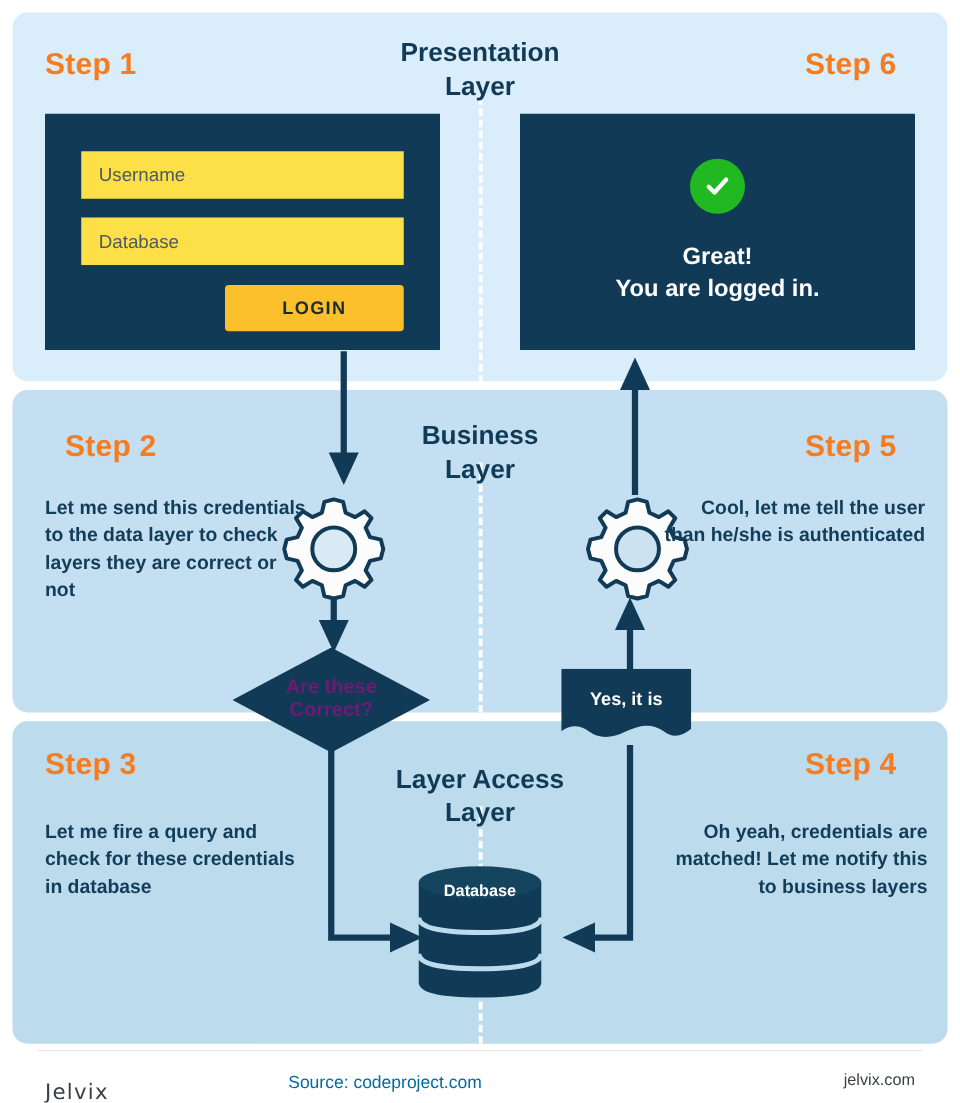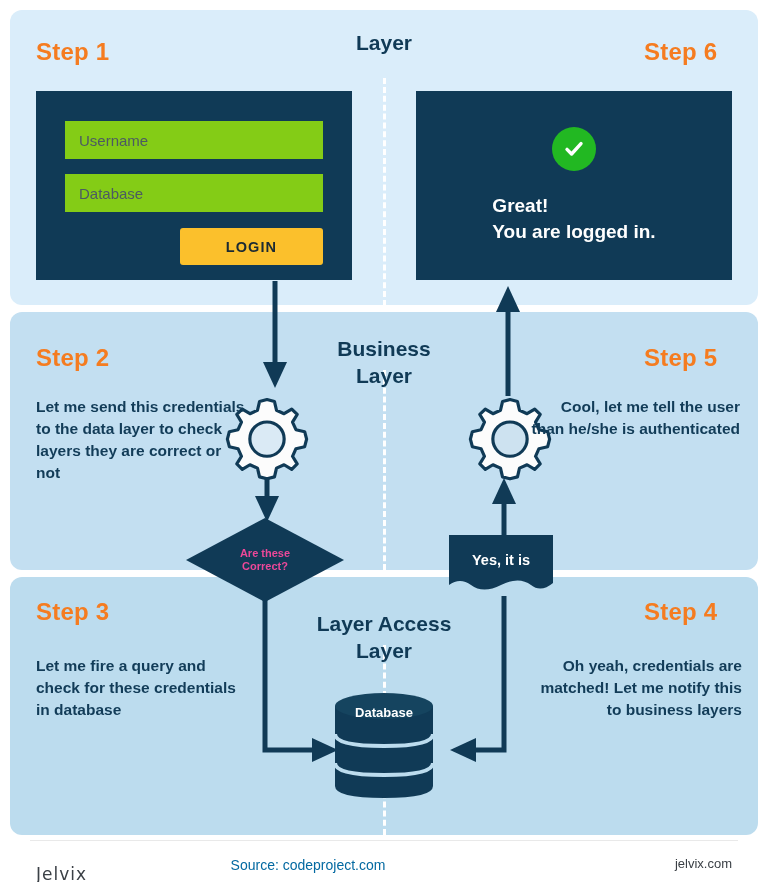--- a/index.html
+++ b/index.html
@@ -63,21 +63,21 @@
   .step-label {
     position: absolute;
     color: #f57c20;
     font-weight: bold;
     font-size: 24px;
     letter-spacing: 0.2px;
     z-index: 12;
   }
   #step1-label { left: 36px;  top: 38px; }
   #step6-label { left: 644px; top: 38px; }
-  #step2-label { left: 36px;  top: 344px; }
+  #step2-label { left: 52px;  top: 344px; }
   #step5-label { left: 644px; top: 344px; }
   #step3-label { left: 36px;  top: 598px; }
   #step4-label { left: 644px; top: 598px; }
 
   
   .layer-title {
     position: absolute;
     color: #103a56;
     font-weight: bold;
     font-size: 21px;
@@ -114,21 +114,21 @@
     height: 189px;
     background: #103a56;
     z-index: 10;
     box-sizing: border-box;
   }
   .login-field {
     position: absolute;
     left: 29px;
     width: 258px;
     height: 38px;
-    background: #84cc16;
+    background: #fde047;
     display: flex;
     align-items: center;
     padding-left: 14px;
     box-sizing: border-box;
     color: #4c5a63;
     font-size: 15px;
     font-family: "Liberation Sans", sans-serif;
   }
   #field-username { top: 30px; }
   #field-password { top: 83px; }
@@ -171,20 +171,21 @@
     display: flex;
     align-items: center;
     justify-content: center;
     margin-bottom: 22px;
   }
   #success-text {
     color: #ffffff;
     font-weight: bold;
     font-size: 19px;
     line-height: 1.35;
+    text-align: center;
   }
 
   
   .gear {
     position: absolute;
     z-index: 11;
   }
   #gear-left  { left: 223px; top: 396px; }
   #gear-right { left: 466px; top: 396px; }
 
@@ -202,23 +203,23 @@
     inset: 0;
     background: #103a56;
     clip-path: polygon(50% 0, 100% 50%, 50% 100%, 0 50%);
   }
   #decision-text {
     position: absolute;
     inset: 0;
     display: flex;
     align-items: center;
     justify-content: center;
-    color: #ec4899;
-    font-weight: bold;
-    font-size: 11px;
+    color: #701a75;
+    font-weight: bold;
+    font-size: 16px;
     line-height: 1.18;
     text-align: center;
   }
 
   
   #yes-banner {
     position: absolute;
     left: 449px;
     top: 535px;
     width: 104px;
@@ -319,20 +320,21 @@
 
   <div class="panel" id="panel-presentation"></div>
   <div class="panel" id="panel-business"></div>
   <div class="panel" id="panel-data"></div>
 
   <div class="divider" id="divider-presentation"></div>
   <div class="divider" id="divider-business"></div>
   <div class="divider" id="divider-data"></div>
 
   <div class="layer-title" id="title-presentation">
+    <div>Presentation</div>
     <div>Layer</div>
   </div>
   <div class="layer-title" id="title-business">
     <div>Business</div>
     <div>Layer</div>
   </div>
   <div class="layer-title" id="title-data">
     <div>Layer Access</div>
     <div>Layer</div>
   </div>

